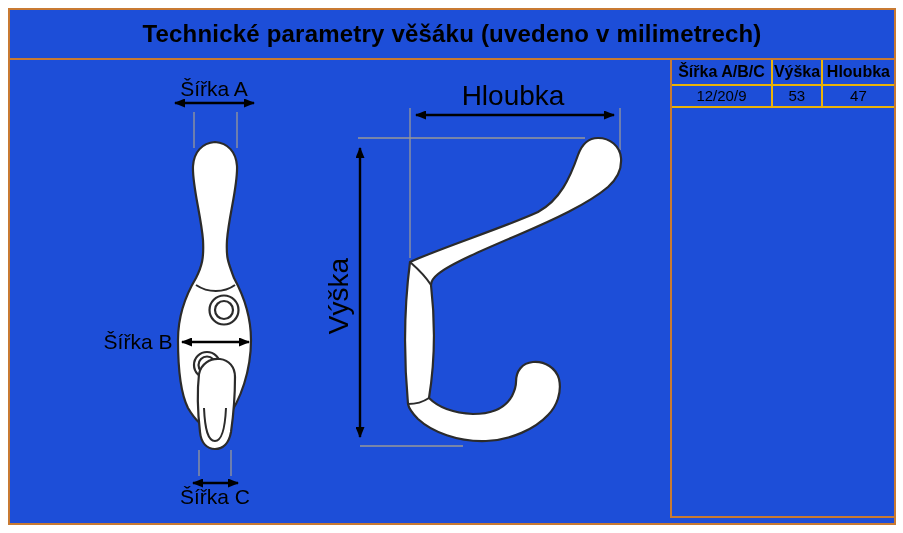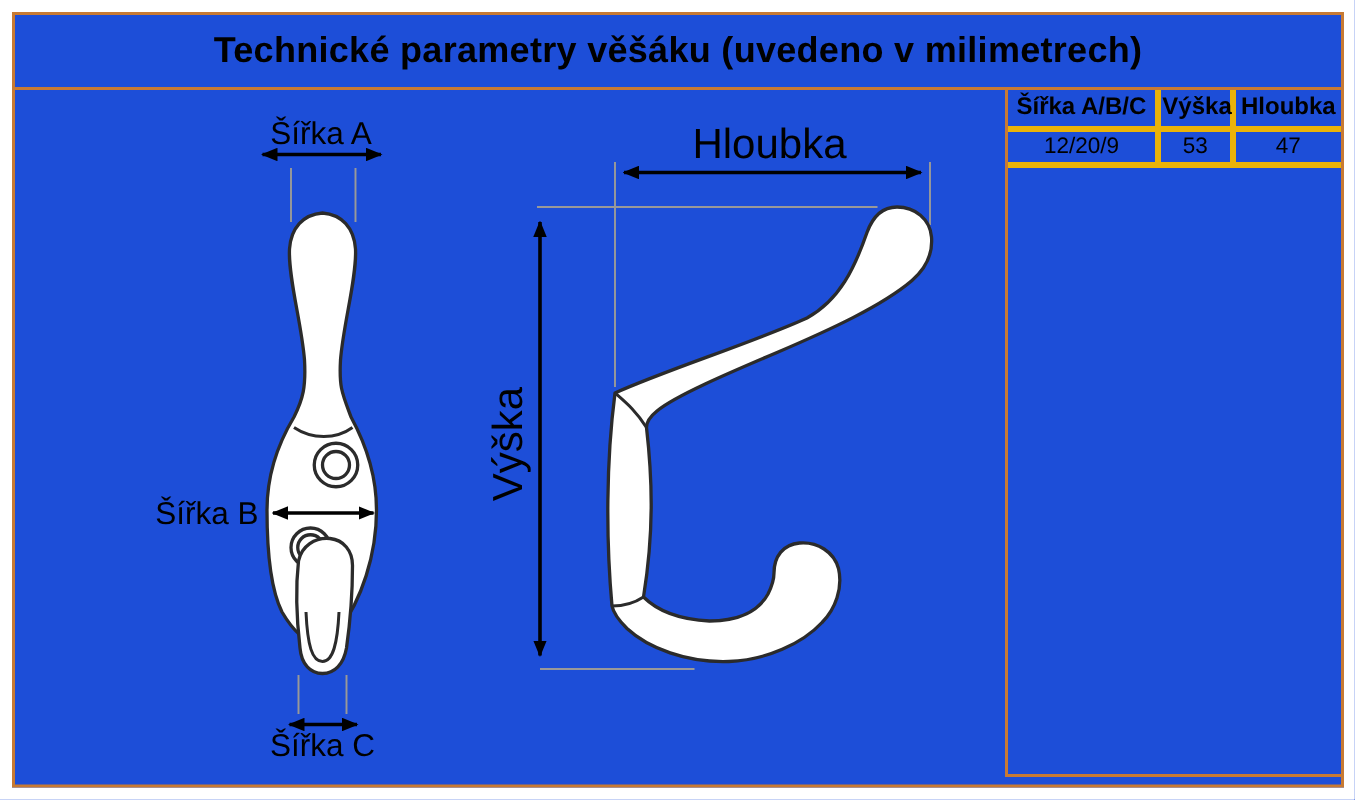--- a/index.html
+++ b/index.html
@@ -20,21 +20,21 @@
   .content{flex:1;display:flex;min-height:0;margin-left:48px;}
   .diagram{width:612px;position:relative;}
   .diagram svg{display:block;}
   .rightpanel{
     flex:1;box-sizing:border-box;
     border-left:2px solid #C87A33;border-bottom:2px solid #C87A33;
     height:calc(100% - 5px);
   }
   table.dims{width:100%;border-collapse:collapse;table-layout:fixed;}
   table.dims th, table.dims td{
-    border:4px solid #eab308;text-align:center;vertical-align:middle;
+    border:2px solid #eab308;text-align:center;vertical-align:middle;
   }
   table.dims th{font-size:16px;font-weight:bold;padding:3px 1px;}
   table.dims td{font-size:15px;font-weight:normal;padding:1px 1px 2px;}
   table.dims th:first-child, table.dims td:first-child{border-left:none;}
   table.dims th:last-child,  table.dims td:last-child{border-right:none;}
   table.dims tr:first-child th{border-top:none;}
   .col-a{width:45%;}.col-v{width:22.5%;}.col-h{width:32.5%;}
   svg text{font-family:"Liberation Sans",sans-serif;fill:#000;}
   .lbl{font-size:21px;}
   .lbl-big{font-size:28px;}

